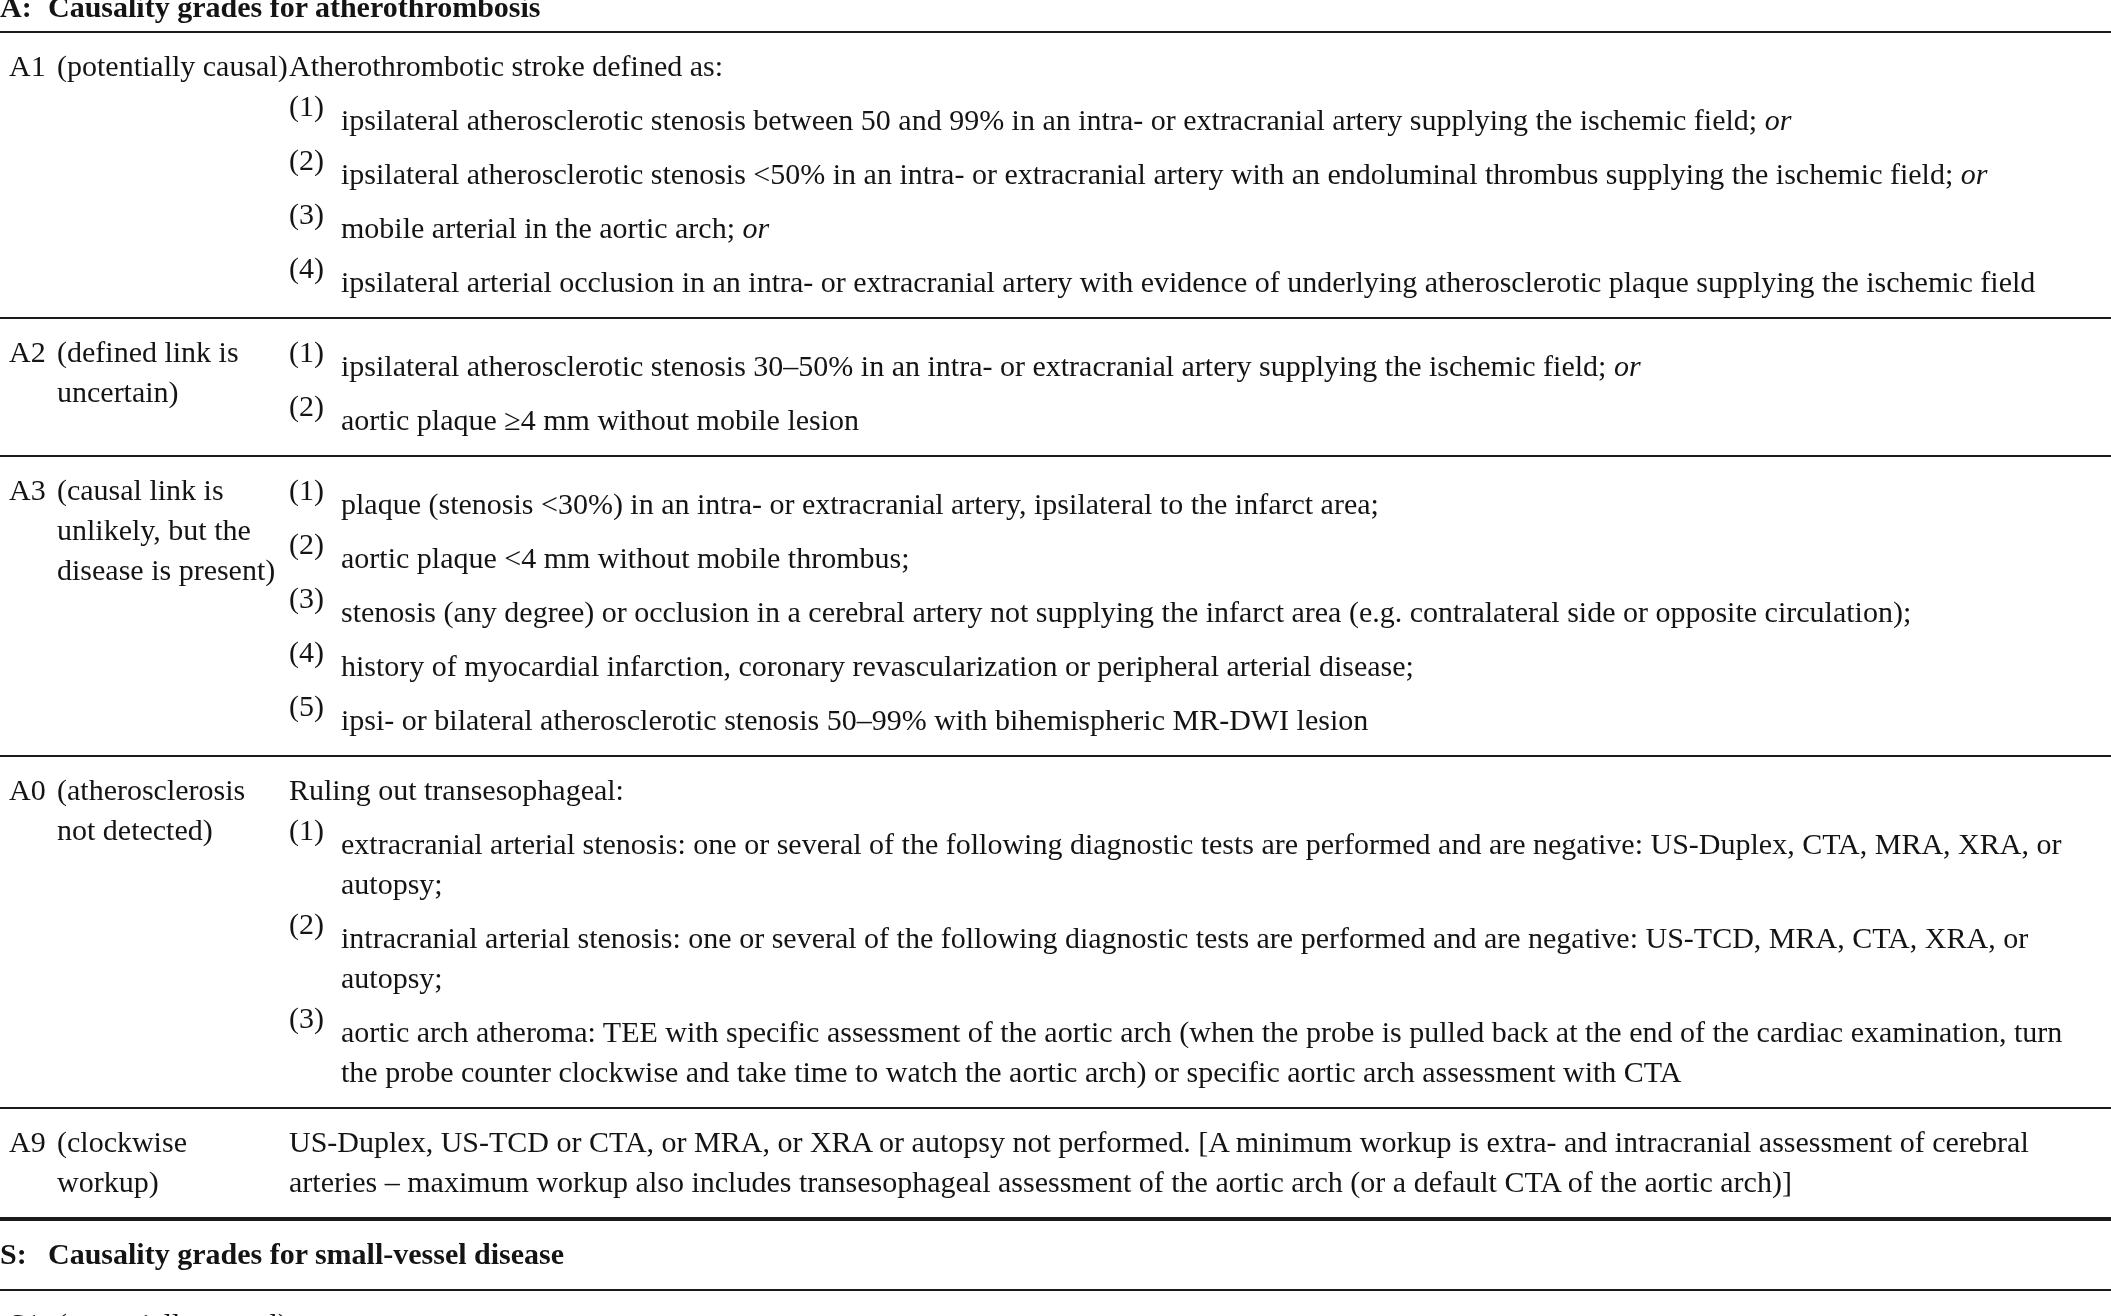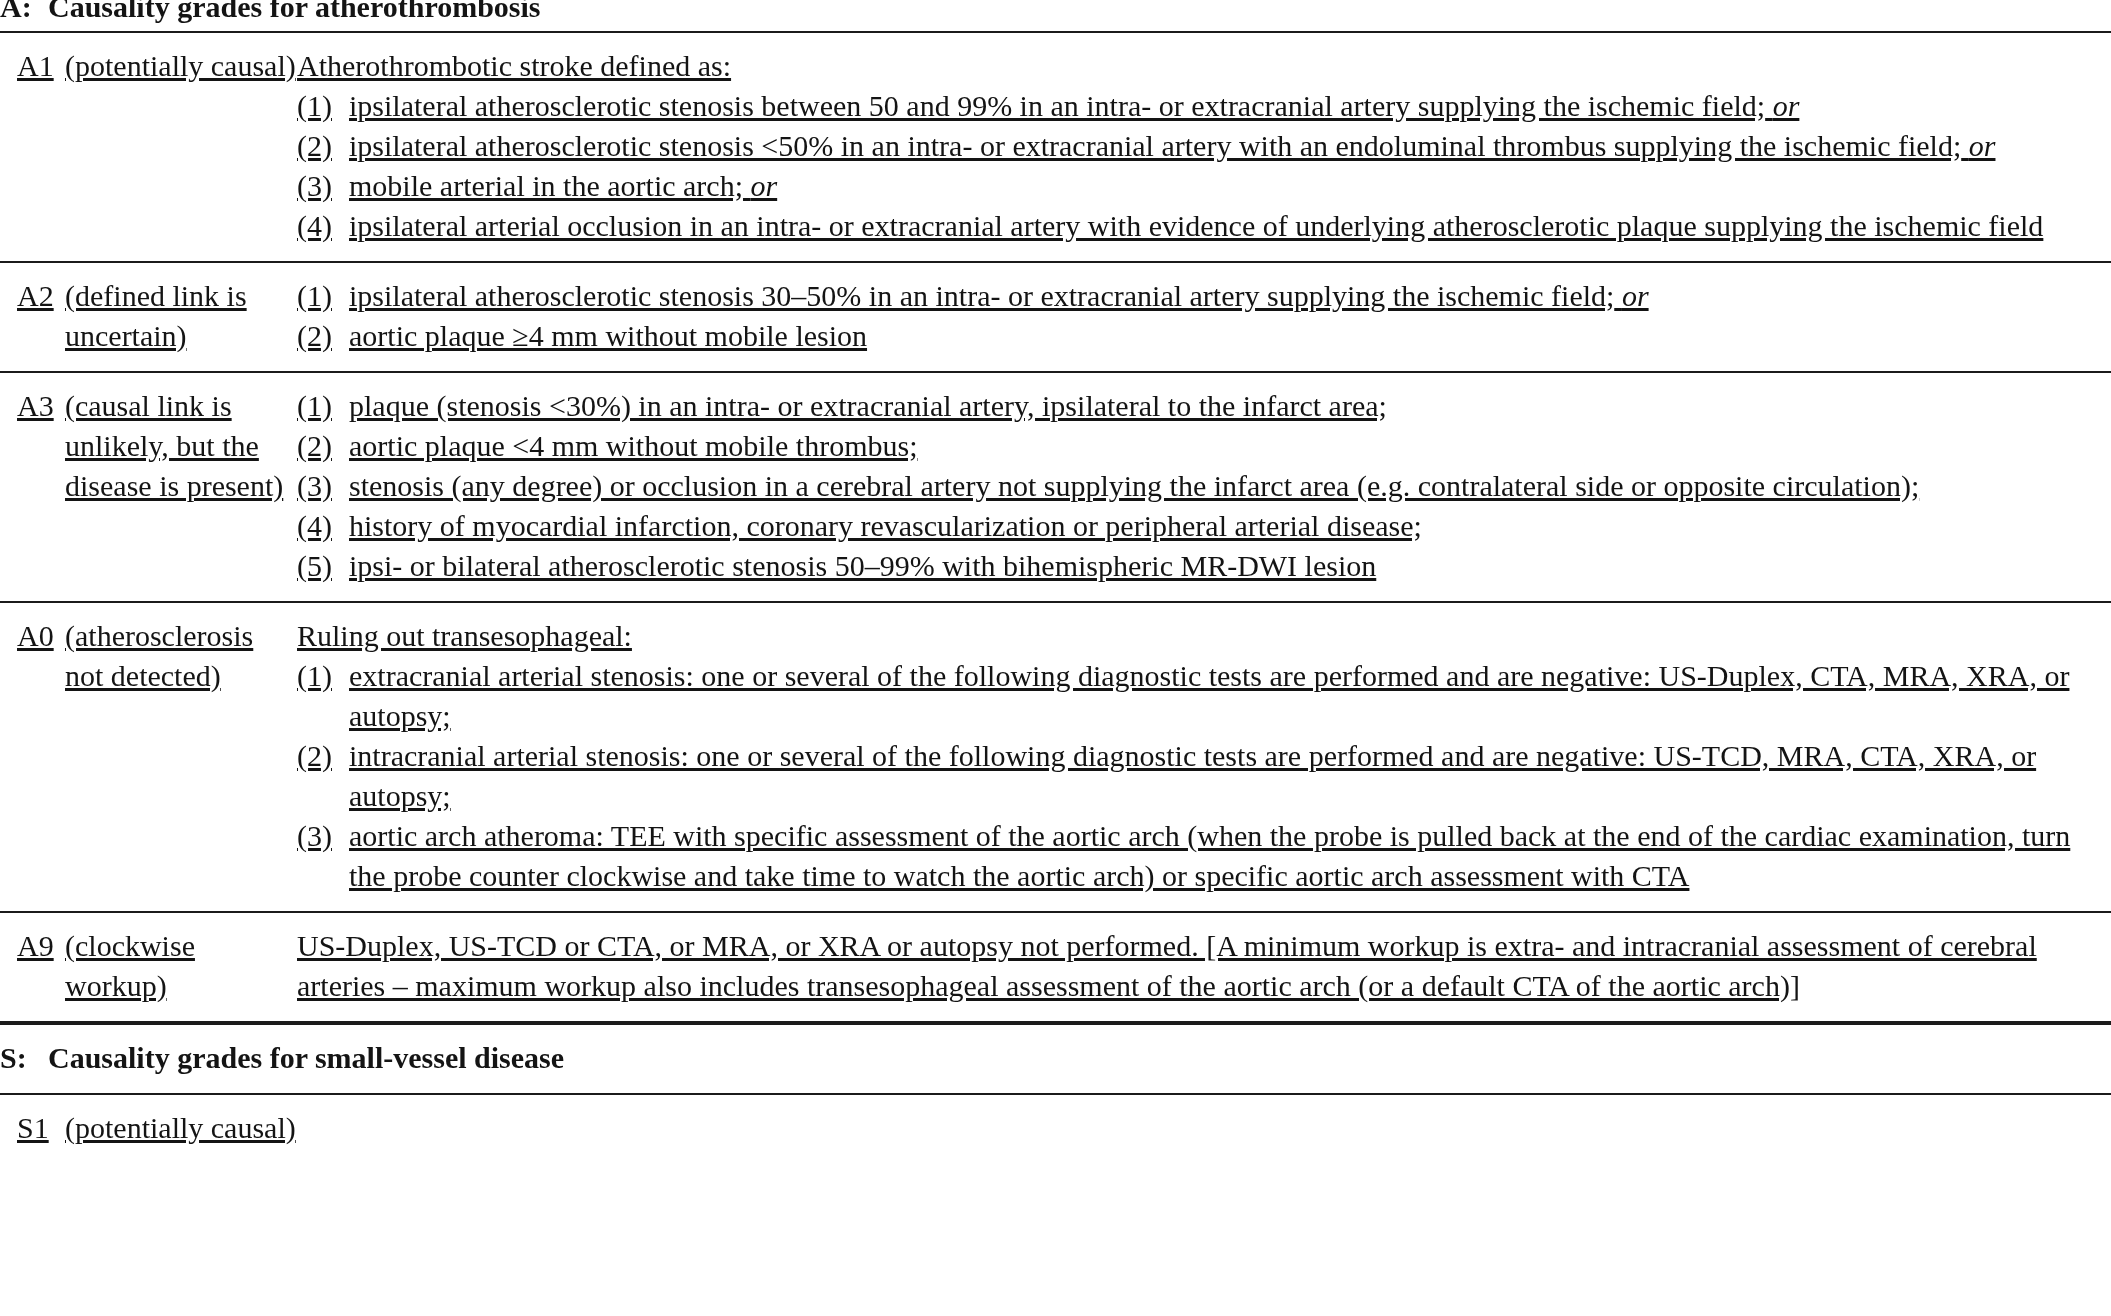--- a/index.html
+++ b/index.html
@@ -13,29 +13,28 @@
   .doc { margin-top: -13px; width: 2111px; }
   .rule { height: 0; border-top: 2px solid #1b1b1b; }
   .rule.thick { border-top-width: 4px; }
   .sec-head {
     display: grid; grid-template-columns: 48px 1fr;
     font-weight: bold; padding: 0 0 4px 0;
   }
   .sec-head.padded { padding: 13px 0 15px 0; }
   .grade-row {
     display: grid; grid-template-columns: 48px 232px 1fr;
-    padding: 13px 18px 15px 17px;
-    text-decoration: underline;
+    padding: 13px 18px 15px 9px;
   }
   .gcell { }
   .lcell { }
   .dcell { }
   .item { display: flex; }
   .num { flex: 0 0 52px; }
-  .itext { flex: 1; }
+  .itext { flex: 1; margin-top: 14px; }
   .or { font-style: italic; }
 </style>
 </head>
 <body>
 
 <div class="doc">
 
   <div class="sec-head">
     <span>A:</span>
     <span>Causality grades for atherothrombosis</span>

